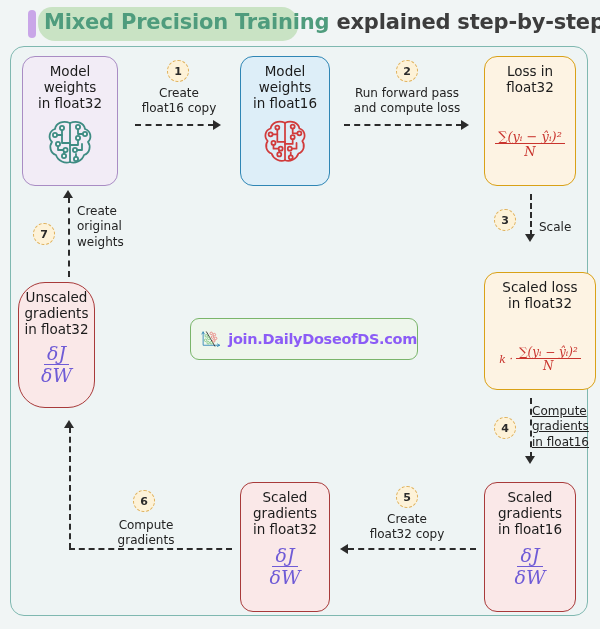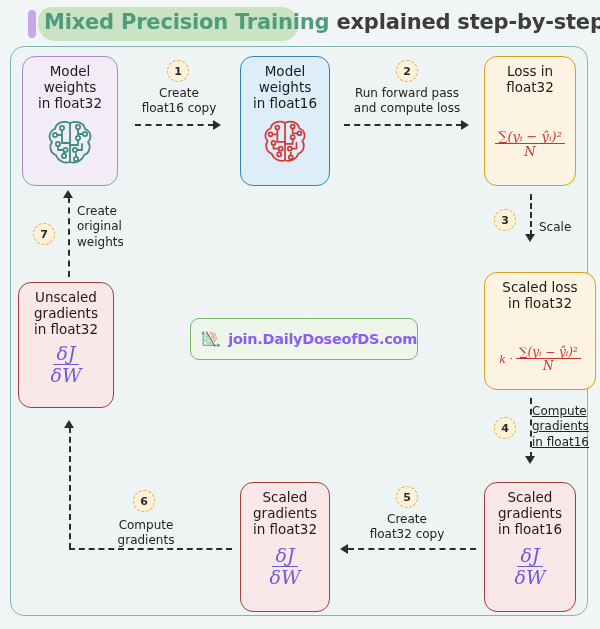--- a/index.html
+++ b/index.html
@@ -268,21 +268,21 @@
 </div>
 
 <div class="badge" style="left:133px;top:490px;">
   <span>6</span>
 </div>
 <div class="elabel" style="left:90px;top:518px;width:112px;">Compute gradients</div>
 <div class="hdash" style="left:69px;top:548px;width:163px;"></div>
 <div class="vdash" style="left:69px;top:427px;height:122px;"></div>
 <div class="arrow ar-up" style="left:64px;top:420px;"></div>
 
-<div class="node b-red" style="left:18px;top:282px;width:96px;height:126px;">
+<div class="node b-red" style="left:18px;top:282px;width:77px;height:126px;border-radius:27px;">
   <div class="ttl">Unscaled
 gradients
 in float32</div>
   <div class="formula f-purple" style="margin-top:6px;font-size:19px;">
     <div class="fr-num">δJ</div>
     <div class="fr-den">δW</div>
   </div>
 </div>
 
 <div class="badge" style="left:33px;top:223px;">

